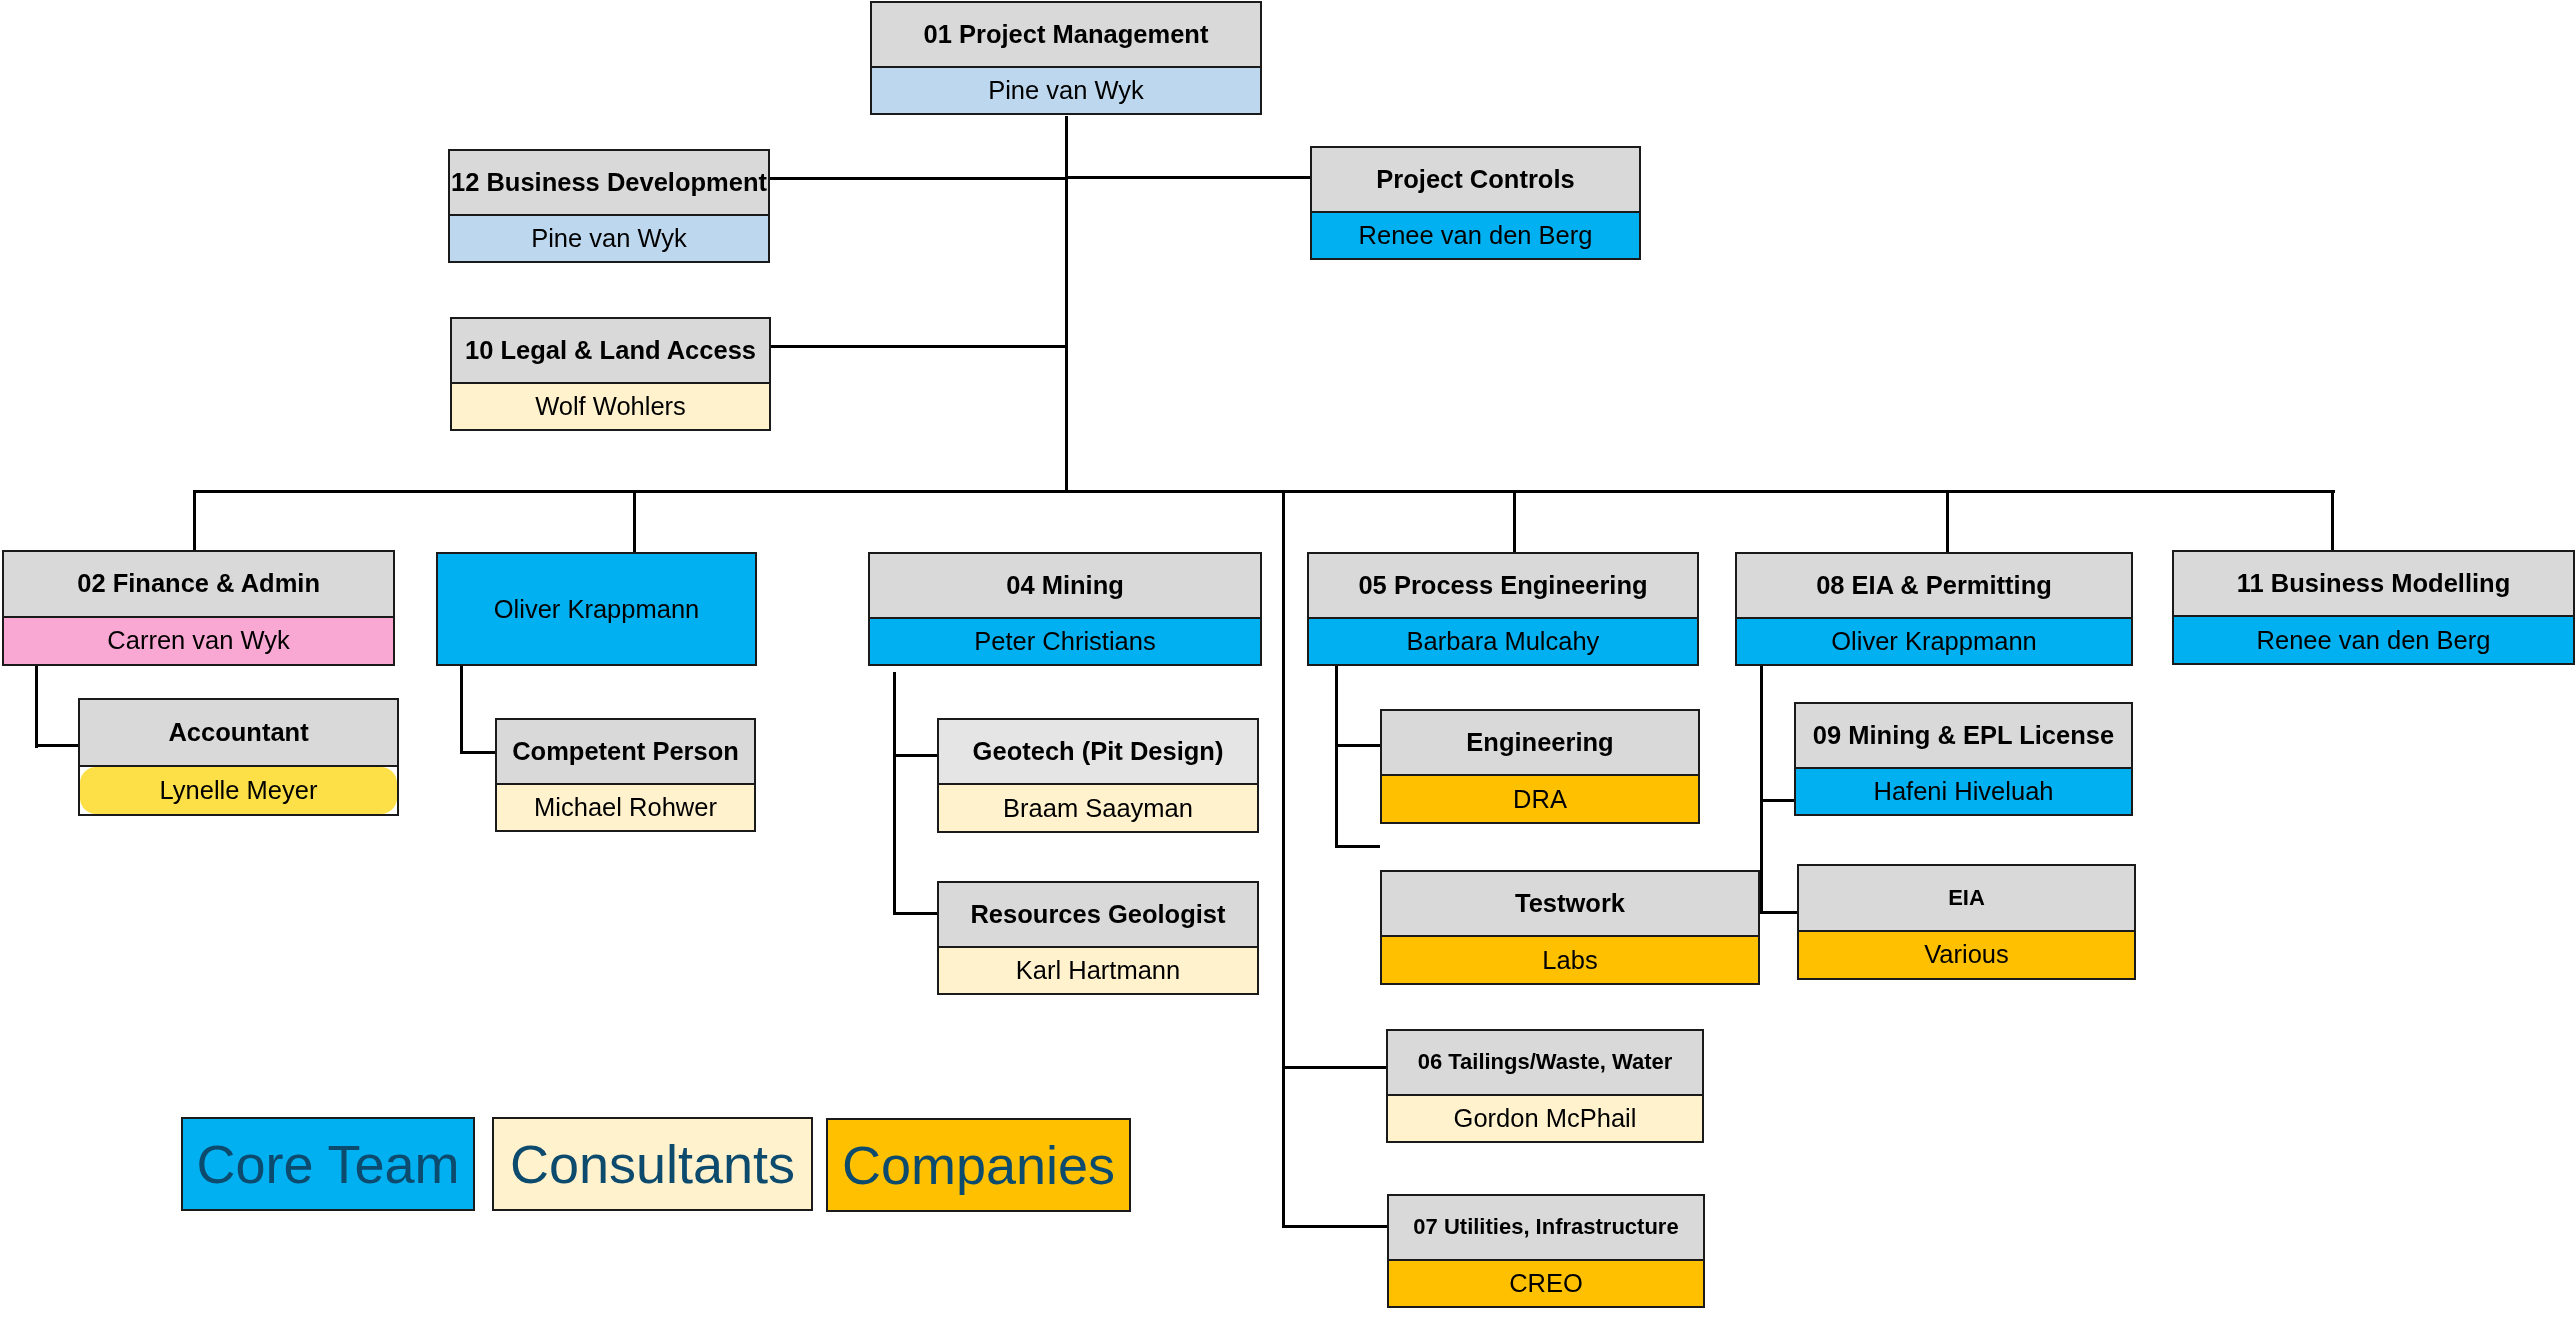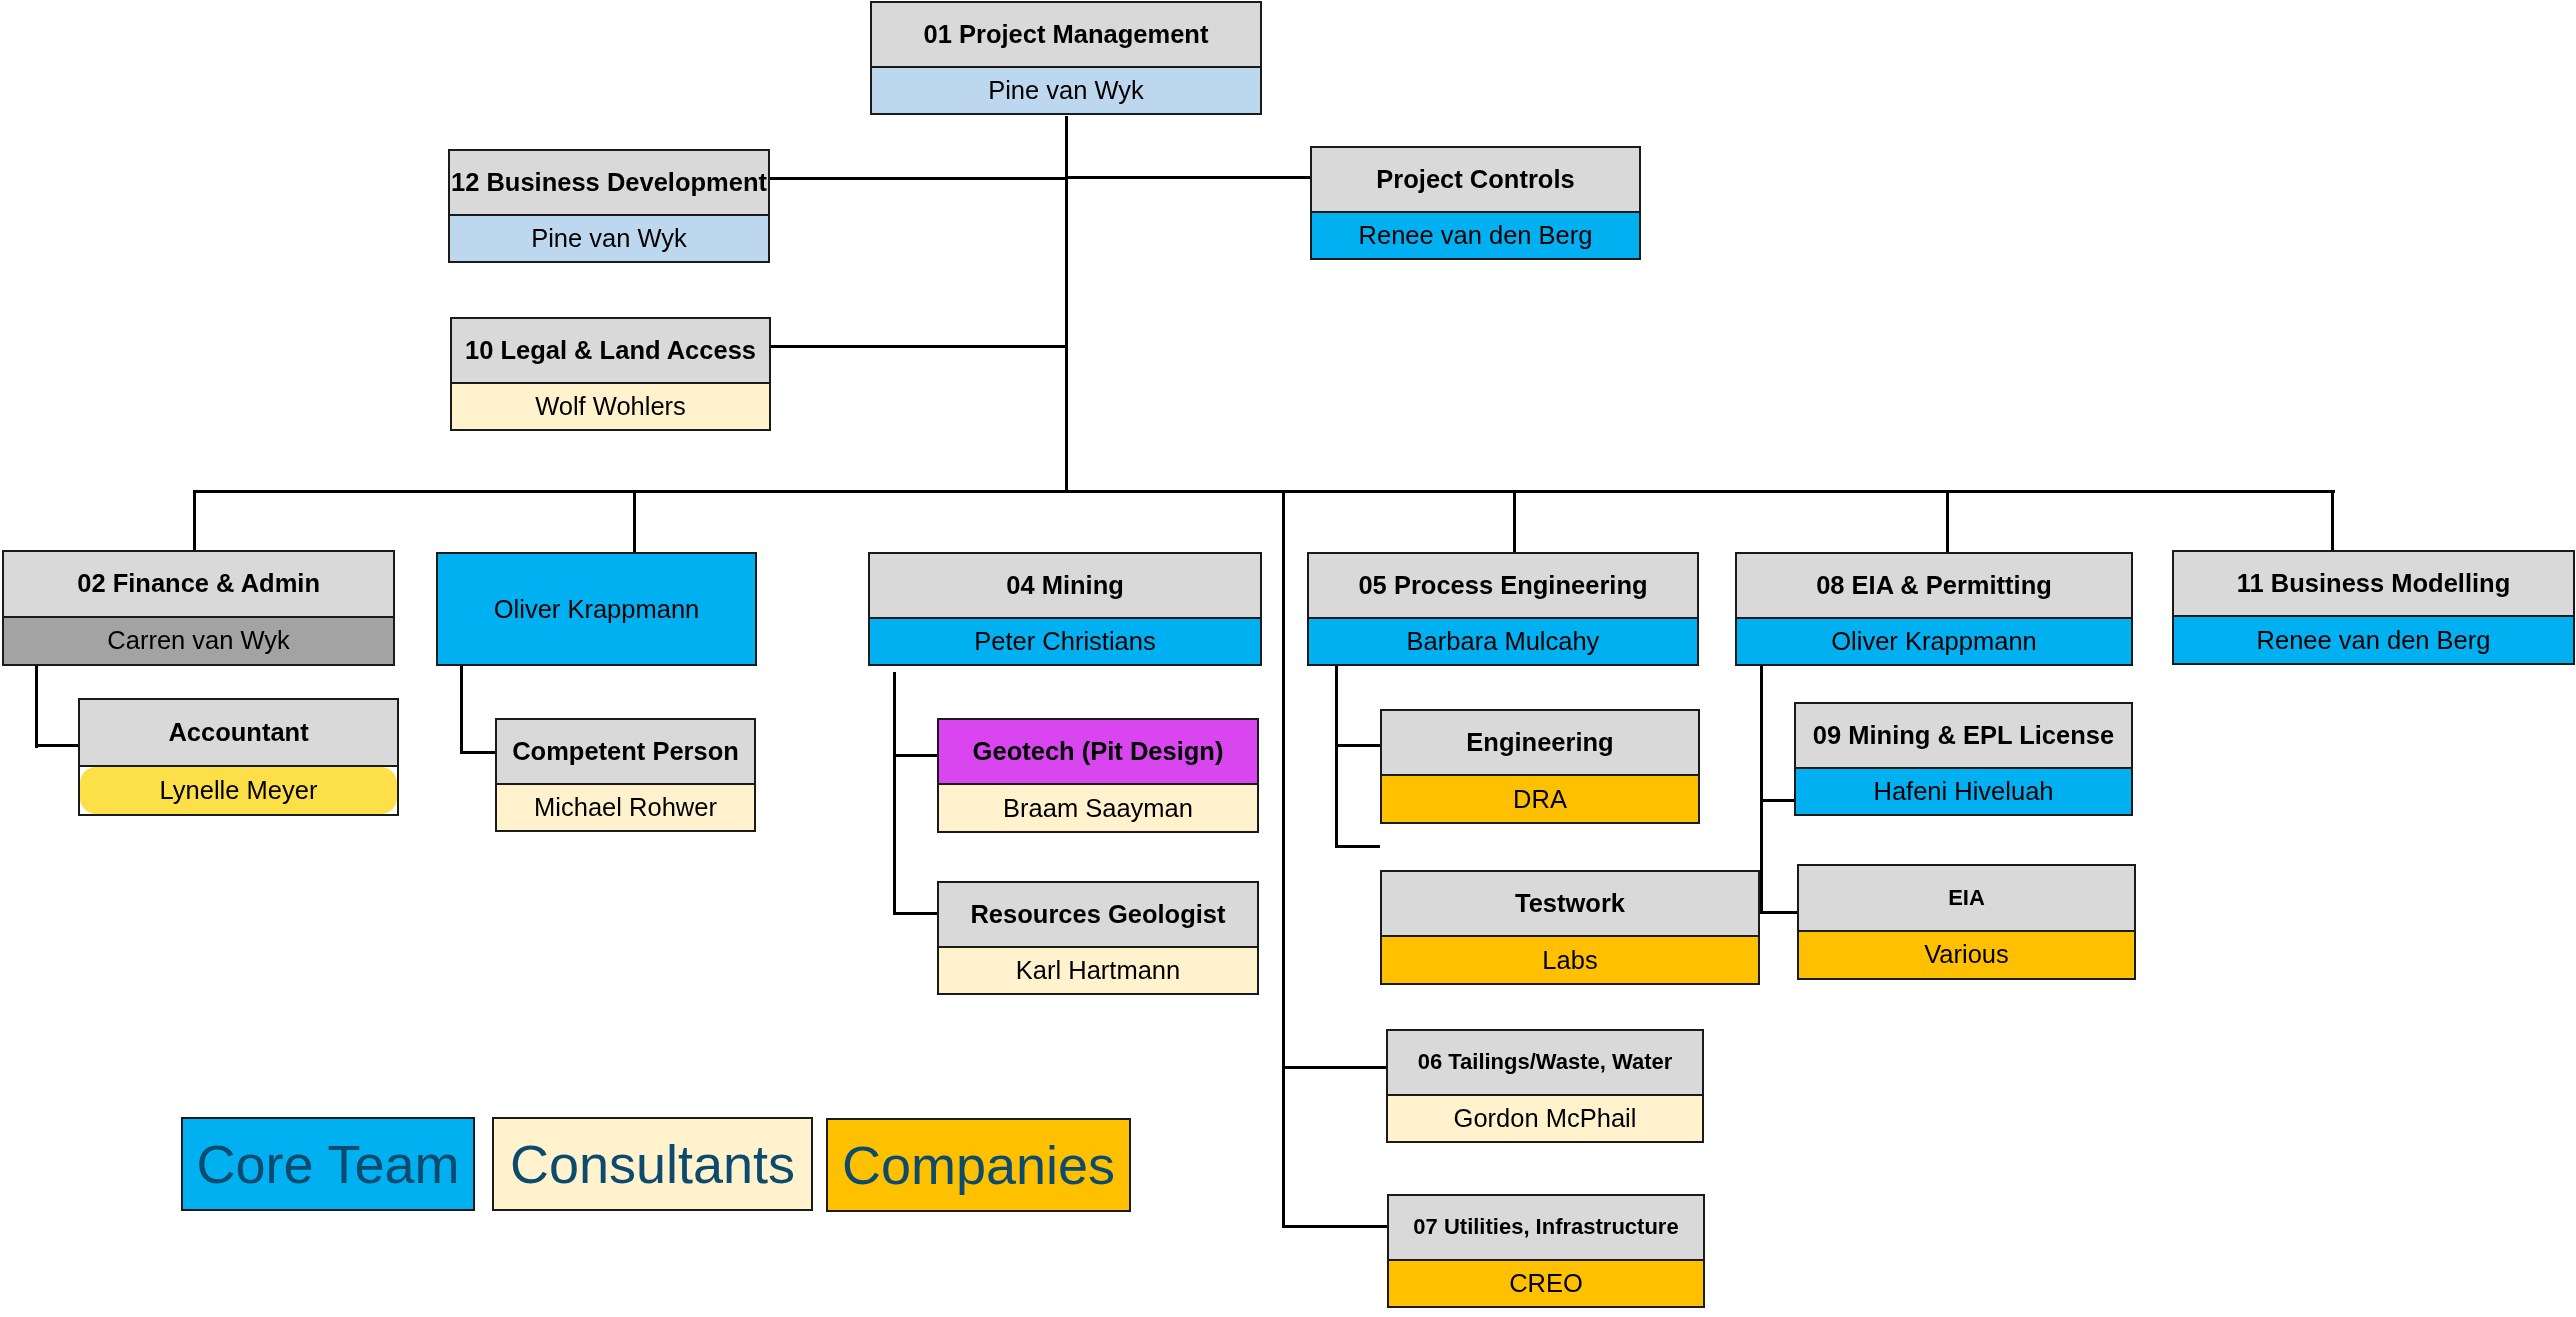--- a/index.html
+++ b/index.html
@@ -65,39 +65,39 @@
 <div class="node" style="left:1310px;top:146px;width:331px;height:114px;">
   <div class="hdr" style="background: rgb(217, 217, 217);">Project Controls</div>
   <div class="nm" style="background: rgb(0, 176, 240);">Renee van den Berg</div>
 </div>
 <div class="node" style="left:450px;top:317px;width:321px;height:114px;">
   <div class="hdr" style="background: rgb(217, 217, 217);">10 Legal &amp; Land Access</div>
   <div class="nm" style="background: rgb(255, 242, 204);">Wolf Wohlers</div>
 </div>
 <div class="node" style="left:2.1px;top:550px;width:393px;height:116px;">
   <div class="hdr" style="background: rgb(217, 217, 217);">02 Finance &amp; Admin</div>
-  <div class="nm" style="background: #a3a3a3;">Carren van Wyk</div>
+  <div class="nm" style="background: #f9a8d4;">Carren van Wyk</div>
 </div>
 <div class="node" style="left:78px;top:698px;width:321px;height:118px;">
   <div class="hdr" style="background: rgb(217, 217, 217);">Accountant</div>
   <div class="nm" style="background: #fde047; border-radius: 16px;">Lynelle Meyer</div>
 </div>
 <div class="node" style="left:436px;top:552px;width:321px;height:114px;">
   <div class="nm" style="background: rgb(0, 176, 240);">Oliver Krappmann</div>
 </div>
 <div class="node" style="left:495px;top:718px;width:261px;height:114px;">
   <div class="hdr" style="background: rgb(217, 217, 217);">Competent Person</div>
   <div class="nm" style="background: rgb(255, 242, 204);">Michael Rohwer</div>
 </div>
 <div class="node" style="left:868px;top:552px;width:394px;height:114px;">
   <div class="hdr" style="background: rgb(217, 217, 217);">04 Mining</div>
   <div class="nm" style="background: rgb(0, 176, 240);">Peter Christians</div>
 </div>
 <div class="node" style="left:937px;top:718px;width:322px;height:115px;">
-  <div class="hdr" style="background: #d946ef;">Geotech (Pit Design)</div>
+  <div class="hdr" style="background: #e5e5e5;">Geotech (Pit Design)</div>
   <div class="nm" style="background: rgb(255, 242, 204);">Braam Saayman</div>
 </div>
 <div class="node" style="left:937px;top:881px;width:322px;height:114px;">
   <div class="hdr" style="background: rgb(217, 217, 217);">Resources Geologist</div>
   <div class="nm" style="background: rgb(255, 242, 204);">Karl Hartmann</div>
 </div>
 <div class="node" style="left:1307px;top:552px;width:392px;height:114px;">
   <div class="hdr" style="background: rgb(217, 217, 217);">05 Process Engineering</div>
   <div class="nm" style="background: rgb(0, 176, 240);">Barbara Mulcahy</div>
 </div>

